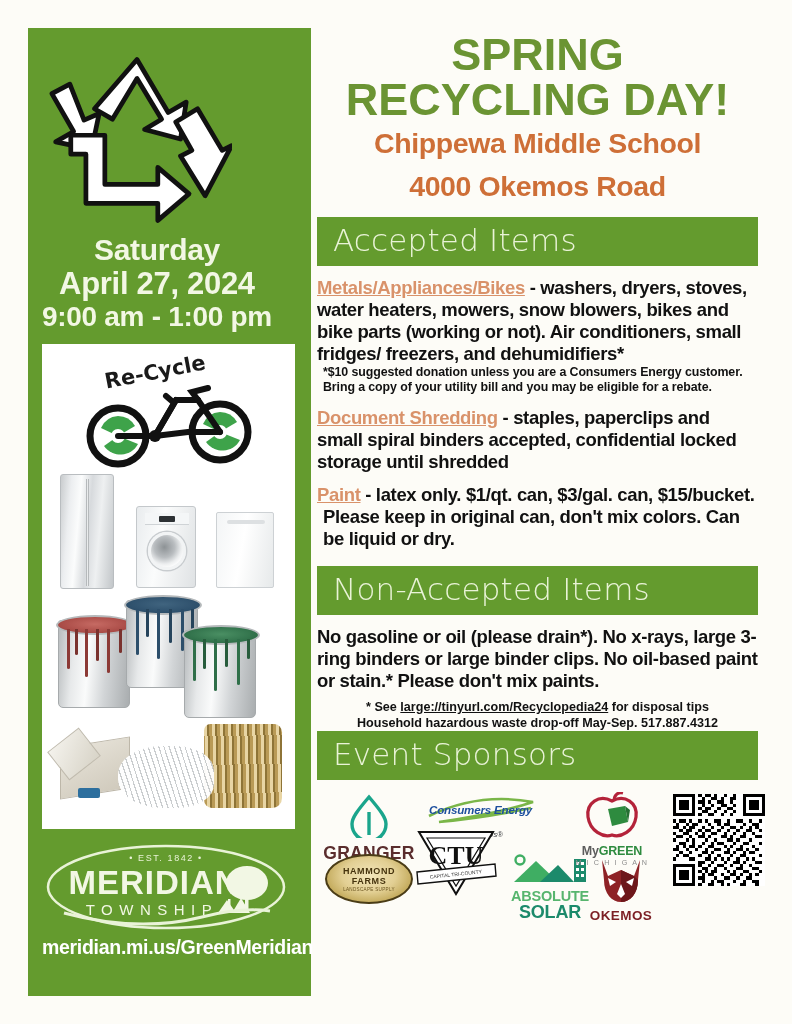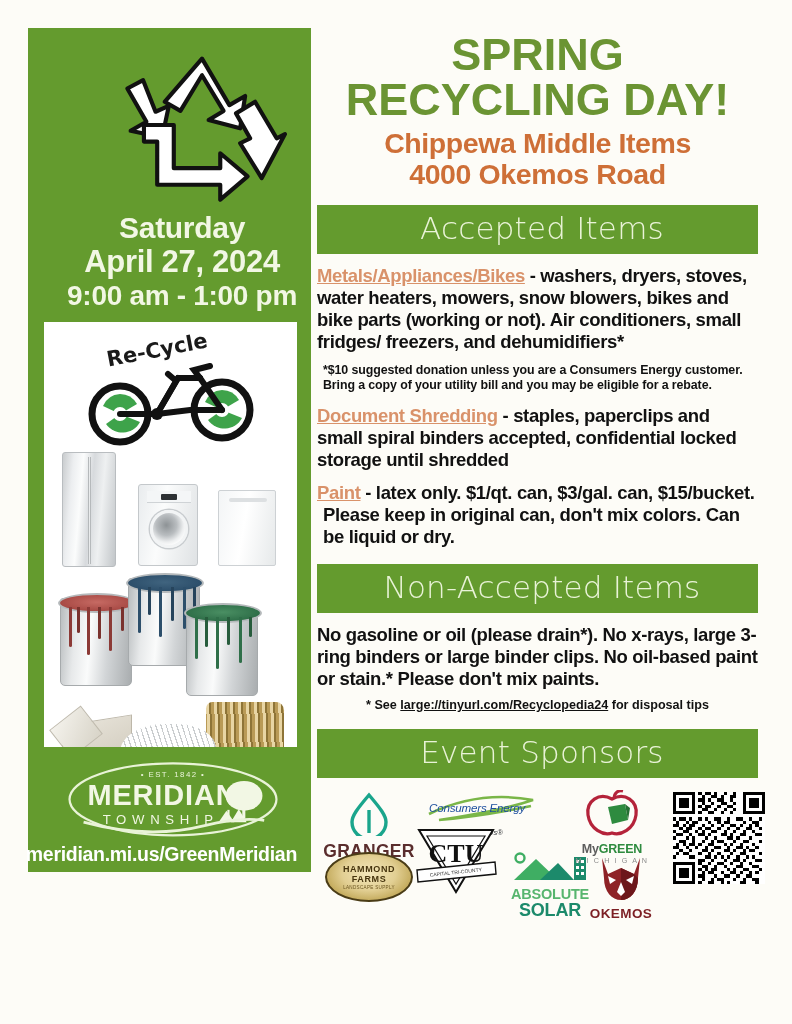--- a/index.html
+++ b/index.html
@@ -19,25 +19,25 @@
     height: 1024px;
     background: #fdfcf7;
   }
 
   
   .sidebar {
     position: absolute;
     left: 28px;
     top: 28px;
     width: 283px;
-    height: 844px;
+    height: 968px;
     background: #649b2e;
     display: flex;
     flex-direction: column;
-    align-items: flex-end;
+    align-items: flex-start;
     padding: 10px 14px 6px 14px;
   }
 
   .recycle-symbol {
     margin-top: 14px;
     width: 190px;
     height: 175px;
   }
 
   .sb-date-block {
@@ -199,30 +199,30 @@
     font-size: 28.5px;
     font-weight: bold;
     line-height: 1.1;
     margin-top: 6px;
     letter-spacing: -0.4px;
   }
 
   .band {
     background: #649b2e;
     color: #e9f3d7;
-    text-align: center;
+    text-align: left;
     font-size: 31px;
     font-weight: 300;
-    padding: 5px 0 8px 9px;
+    padding: 5px 0 8px 16px;
     letter-spacing: 0.2px;
     font-family: "DejaVu Sans", sans-serif;
   }
   .band-accepted { margin-top: 14px; }
   .band-nonaccepted { margin-top: 16px; }
-  .band-sponsors { margin-top: 16px; }
+  .band-sponsors { }
 
   .body-text {
     font-size: 18.5px;
     font-weight: bold;
     color: #111111;
     line-height: 1.19;
     letter-spacing: -0.35px;
     margin-top: 11px;
   }
   .body-text .lbl {
@@ -230,21 +230,21 @@
     text-decoration: underline;
   }
   .body-text.indent { padding-left: 6px; text-indent: -6px; }
 
   .fineprint {
     font-size: 12.4px;
     font-weight: bold;
     color: #111111;
     line-height: 1.25;
     letter-spacing: -0.1px;
-    margin-top: 10px;
+    margin-top: 0;
     padding-left: 6px;
   }
 
   .fineprint-center {
     font-size: 12.6px;
     font-weight: bold;
     color: #111111;
     line-height: 1.3;
     text-align: center;
     margin-top: 7px;
@@ -271,21 +271,21 @@
     background: radial-gradient(ellipse at 50% 42%, #f3e6bb 0%, #e2cf93 45%, #bfa554 78%, #8a7330 100%);
     border: 2.5px solid #4a3c16;
     display: flex; flex-direction: column; align-items: center; justify-content: center;
   }
   .hammond-t1 { font-size: 9px; font-weight: bold; color: #46340e; letter-spacing: 0.6px; }
   .hammond-t2 { font-size: 9px; font-weight: bold; color: #46340e; letter-spacing: 0.6px; }
   .hammond-t3 { font-size: 4.6px; color: #6b5520; letter-spacing: 0.3px; margin-top: 1px; }
 
   .consumers { left: 106px; top: 6px; width: 120px; }
   .ce-name {
-    font-size: 11.6px; font-weight: normal; font-style: italic; color: #1d4f9e;
+    font-size: 11.6px; font-weight: bold; font-style: italic; color: #1d4f9e;
     letter-spacing: -0.2px;
   }
   .ce-tag {
     font-size: 7.6px; font-style: italic; color: #35383b; text-align: center;
     padding-right: 8px;
   }
 
   .ctu { left: 96px; top: 36px; width: 86px; }
 
   .absolute { left: 190px; top: 62px; width: 86px; }
@@ -421,22 +421,22 @@
     </svg>
 
     <div class="sb-url">meridian.mi.us/GreenMeridian</div>
   </div>
 
   <div class="content">
 
     <div class="title-wrap">
       <div class="title-main">SPRING</div>
       <div class="title-main">RECYCLING DAY!</div>
-      <div class="title-sub">Chippewa Middle Items</div>
-      <div class="title-sub" style="margin-top:0">4000 Okemos Road</div>
+      <div class="title-sub">Chippewa Middle School</div>
+      <div class="title-sub" style="margin-top:12px">4000 Okemos Road</div>
     </div>
 
     <div class="band band-accepted">Accepted Items</div>
 
     <div class="body-text">
       <span class="lbl">Metals/Appliances/Bikes</span><span> - washers, dryers, stoves, water heaters,  mowers, snow blowers, bikes and bike parts (working or not). Air conditioners, small fridges/ freezers, and dehumidifiers*</span>
     </div>
 
     <div class="fineprint">
       <div>*$10 suggested donation unless you are a Consumers Energy customer.</div>
@@ -450,20 +450,21 @@
     <div class="body-text indent">
       <span class="lbl">Paint</span><span> - latex only. $1/qt. can, $3/gal. can, $15/bucket. Please keep in original can, don't mix colors. Can be liquid or dry.</span>
     </div>
 
     <div class="band band-nonaccepted">Non-Accepted Items</div>
 
     <div class="body-text">No gasoline or oil (please drain*). No x-rays, large 3-ring binders or large binder clips. No oil-based paint or stain.*  Please don't mix paints.</div>
 
     <div class="fineprint-center">
       <div><span>* See </span><span class="ul">large://tinyurl.com/Recyclopedia24</span><span> for disposal tips</span></div>
+      <div>Household hazardous waste drop-off May-Sep. 517.887.4312</div>
     </div>
 
     <div class="band band-sponsors">Event Sponsors</div>
 
     <div class="sponsors">
 
       <div class="sp granger">
         <svg width="42" height="44" viewBox="0 0 42 44">
           <path d="M21 3 C9 17 4 24 4 30 a17 17 0 0 0 34 0 C38 24 33 17 21 3 Z" fill="none" stroke="#1aa58c" stroke-width="3.4"></path>
           <path d="M21 18 L21 41" stroke="#1aa58c" stroke-width="3.4"></path>

